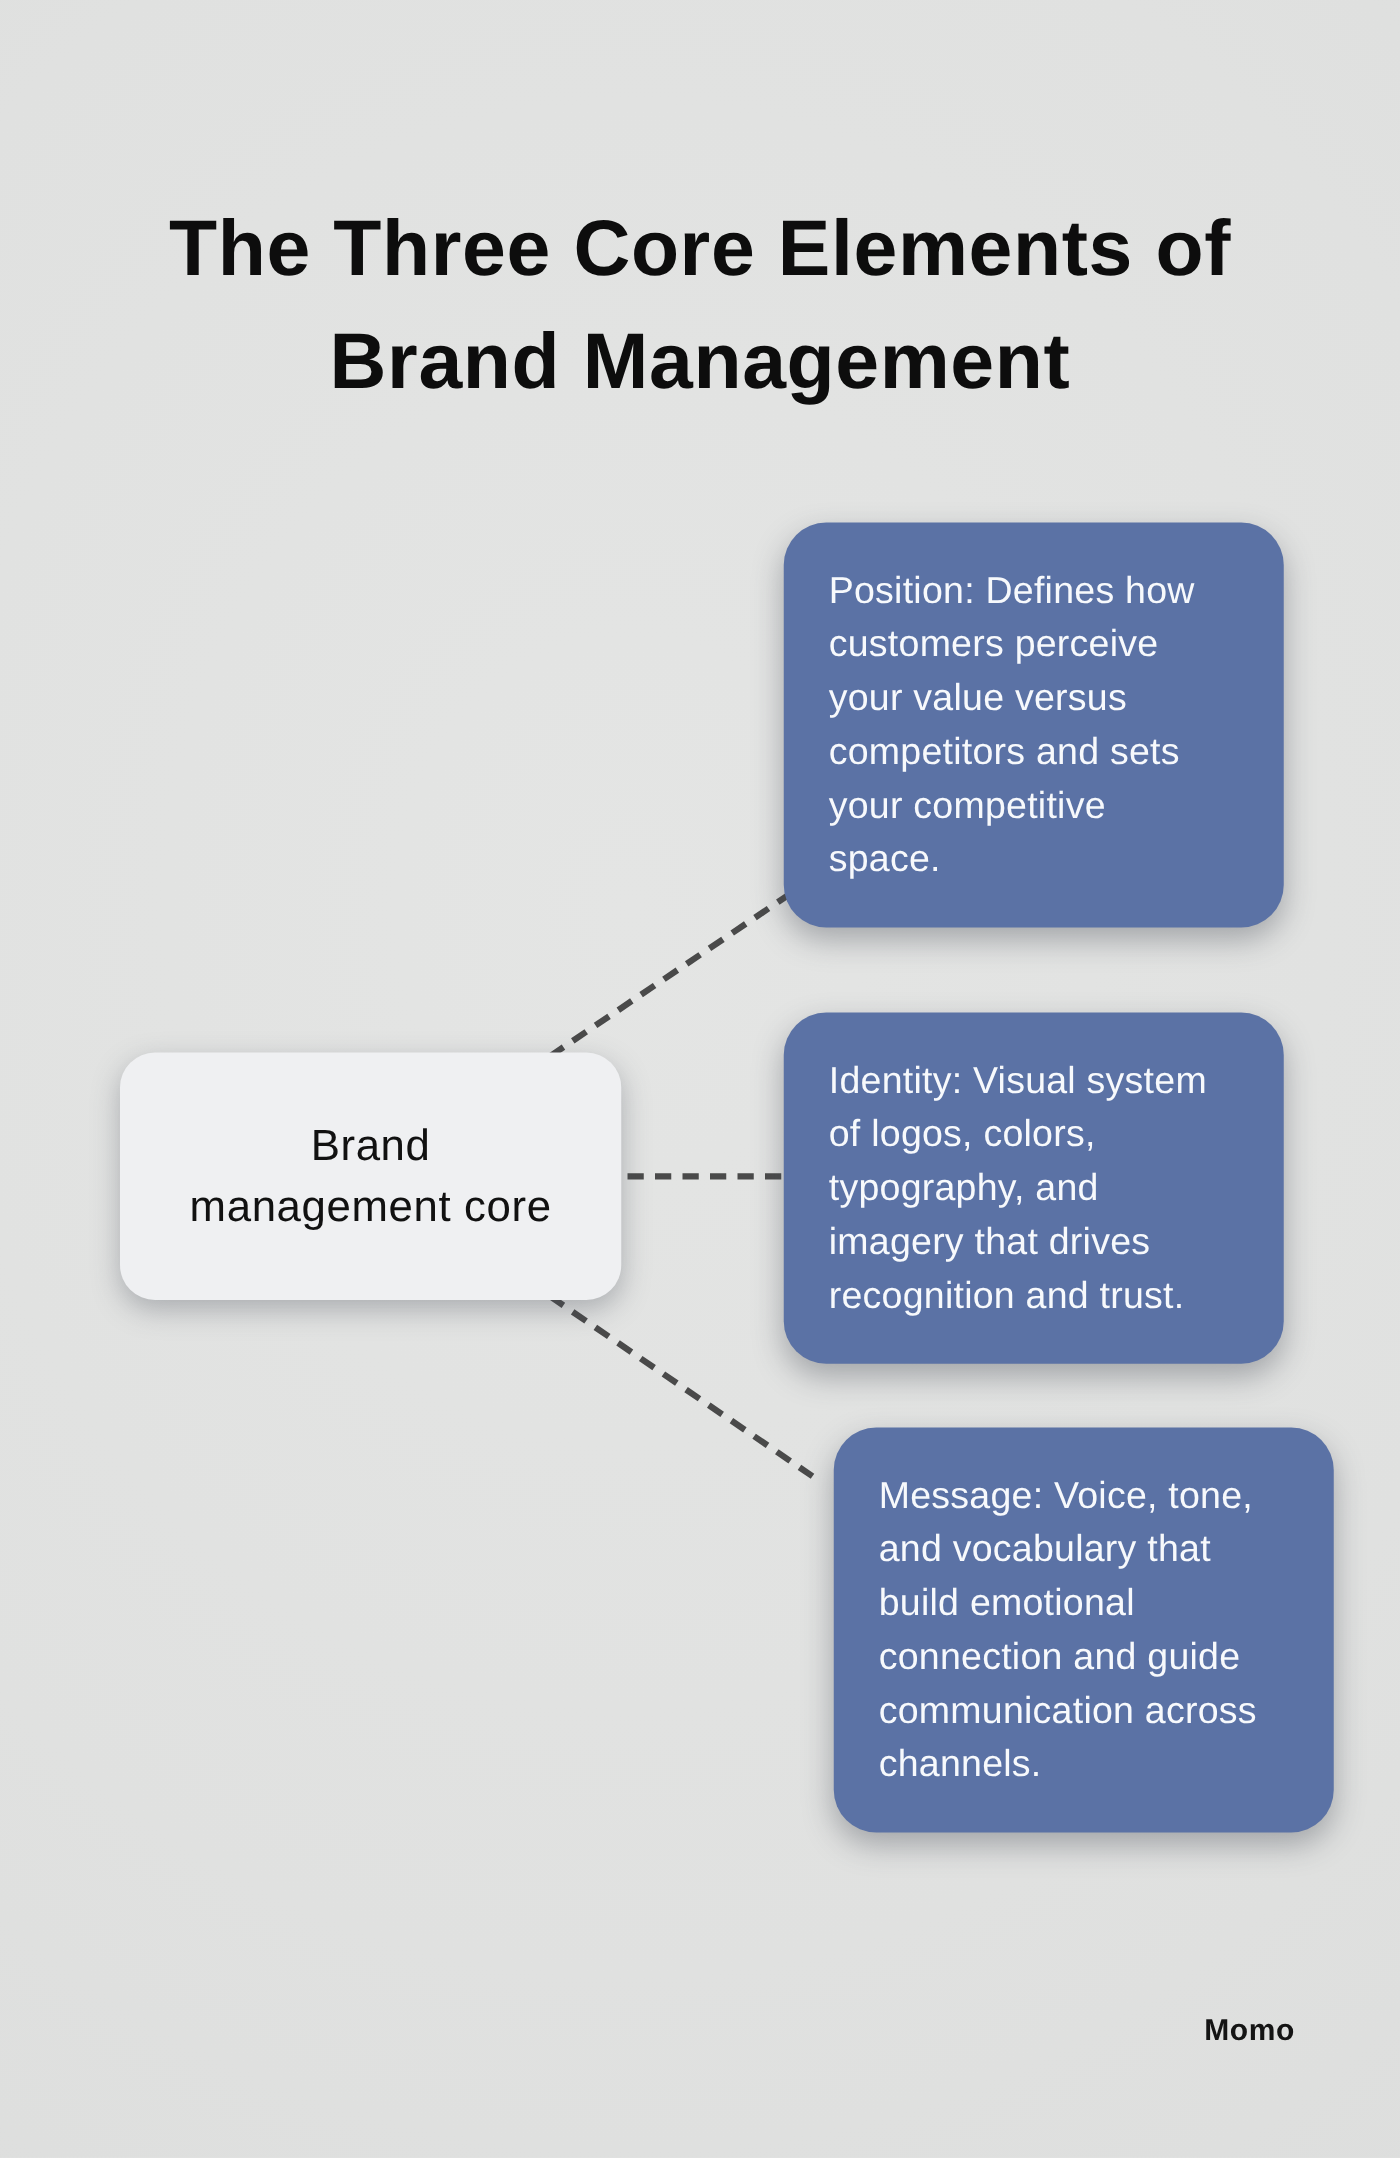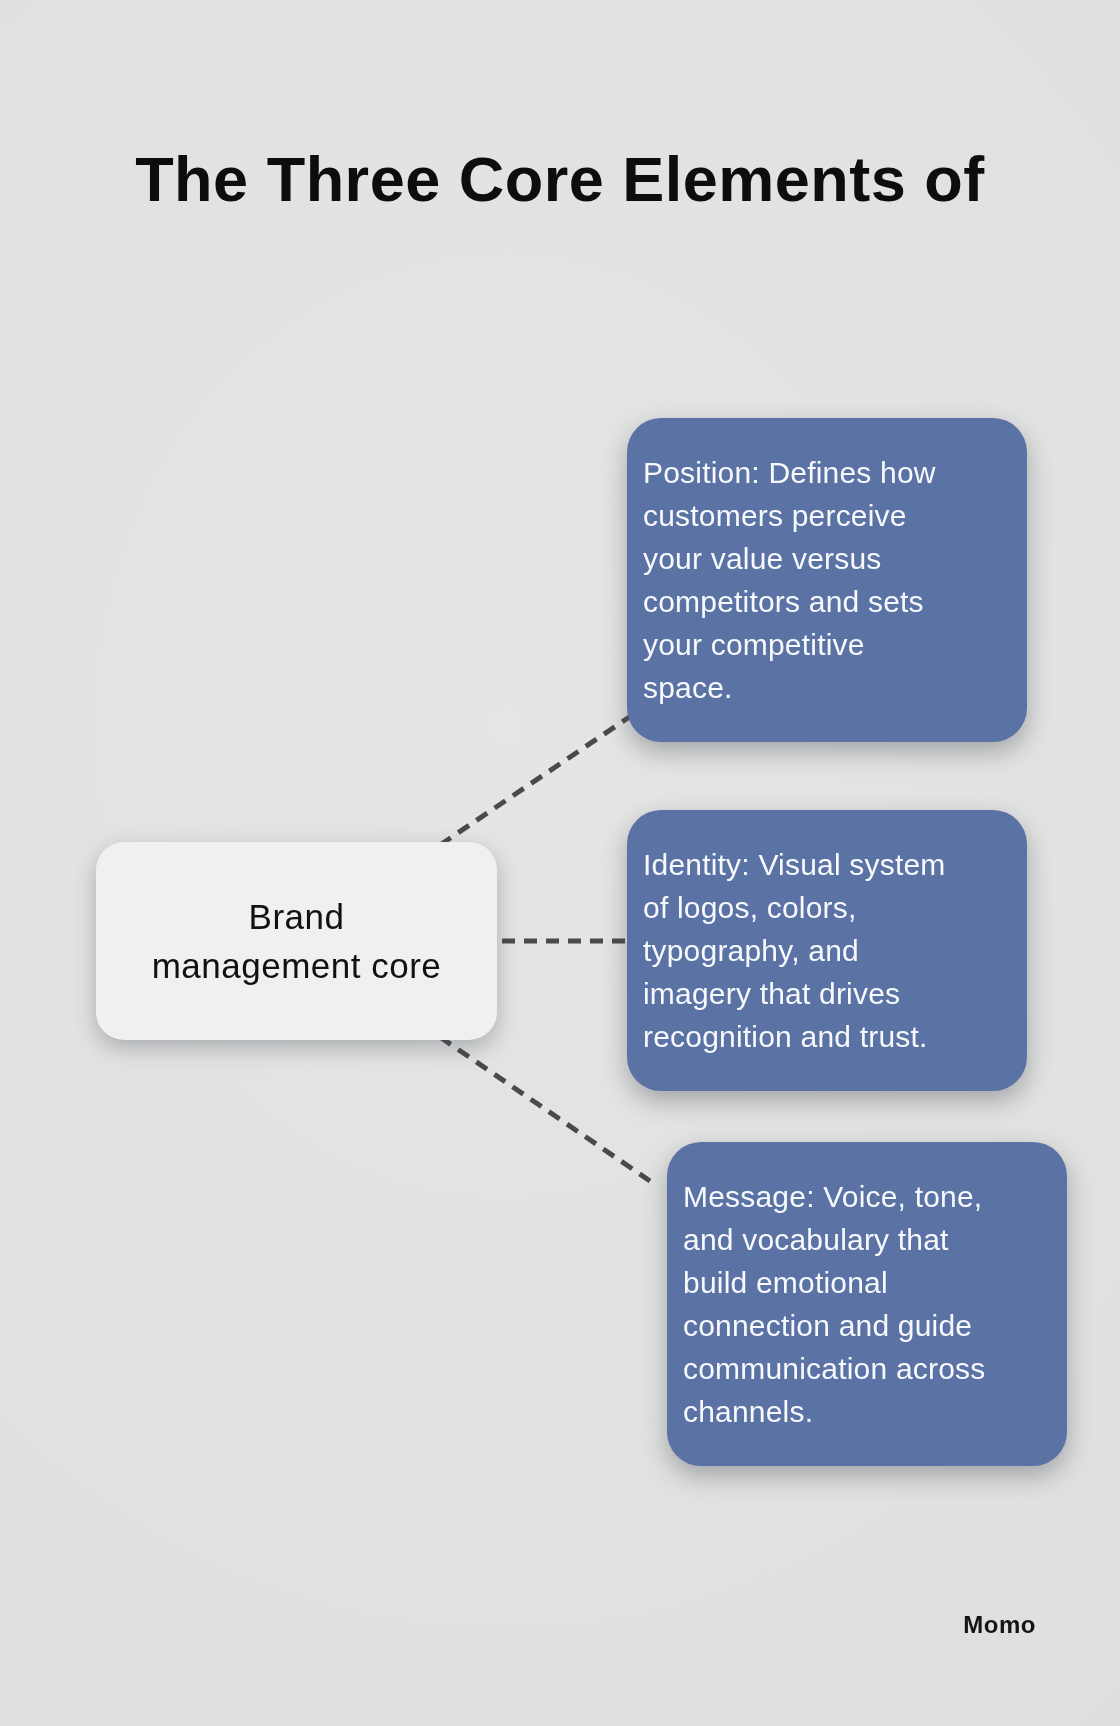--- a/index.html
+++ b/index.html
@@ -10,21 +10,21 @@
   }
   .canvas {
     position: relative;
     width: 1120px;
     height: 1726px;
     overflow: hidden;
     background: radial-gradient(ellipse 120% 90% at 45% 42%, #e4e5e4 0%, #e0e1e0 55%, #dbdcdb 100%);
   }
   .page-title {
     position: absolute;
-    top: 92px;
+    top: 112px;
     left: 0;
     width: 1120px;
     text-align: center;
     color: #0d0d0d;
     font-size: 63px;
     line-height: 90px;
     font-weight: 700;
     letter-spacing: 0.5px;
   }
   .connectors {
@@ -59,21 +59,21 @@
     font-weight: 400;
     line-height: 49px;
     letter-spacing: 0.5px;
     white-space: pre-line;
   }
   .card {
     position: absolute;
     left: 627px;
     width: 400px;
     box-sizing: border-box;
-    padding: 33px 16px;
+    padding: 33px 36px;
     background: #5b72a5;
     border-radius: 34px;
     box-shadow: 0 10px 24px rgba(70, 75, 85, 0.40);
   }
   .card .card-text {
     color: #f7f9fc;
     font-size: 30px;
     line-height: 43px;
     letter-spacing: 0.2px;
     white-space: pre-line;
@@ -89,21 +89,21 @@
     font-size: 24px;
     font-weight: 700;
     letter-spacing: 0.5px;
   }
 </style>
 </head>
 <body>
 
 <div class="canvas">
 
-  <h1 class="page-title"><span>The Three Core Elements of</span><br></h1>
+  <h1 class="page-title"><span>The Three Core Elements of</span><br><span>Brand Management</span></h1>
 
   <svg class="connectors" viewBox="0 0 1120 1726" xmlns="http://www.w3.org/2000/svg">
     <line x1="440" y1="845" x2="650" y2="703"></line>
     <line x1="480" y1="941" x2="645" y2="941"></line>
     <line x1="440" y1="1037" x2="650" y2="1181"></line>
   </svg>
 
   <div class="center-node">
     <div class="label">Brand
 management core</div>

